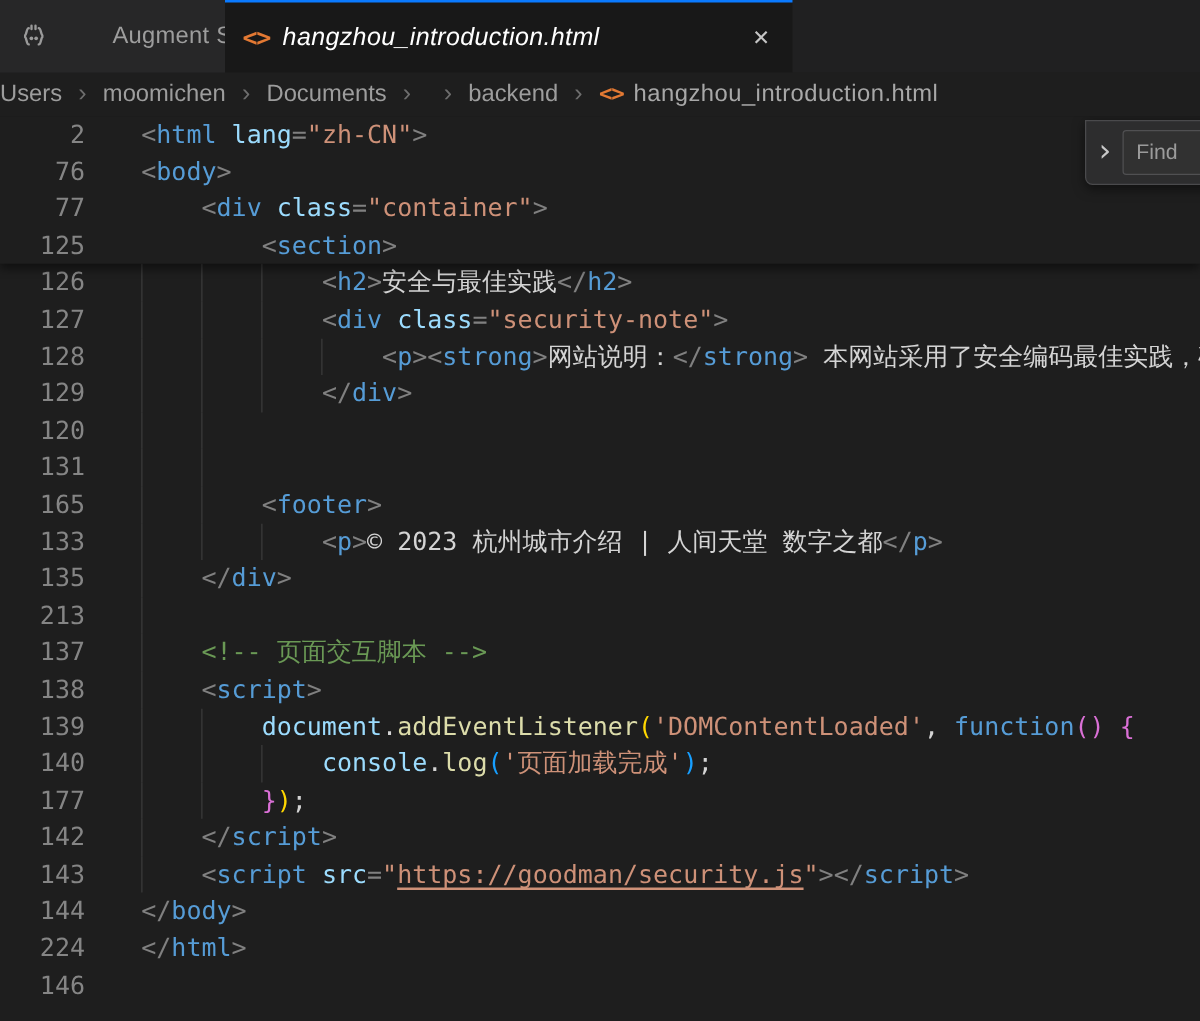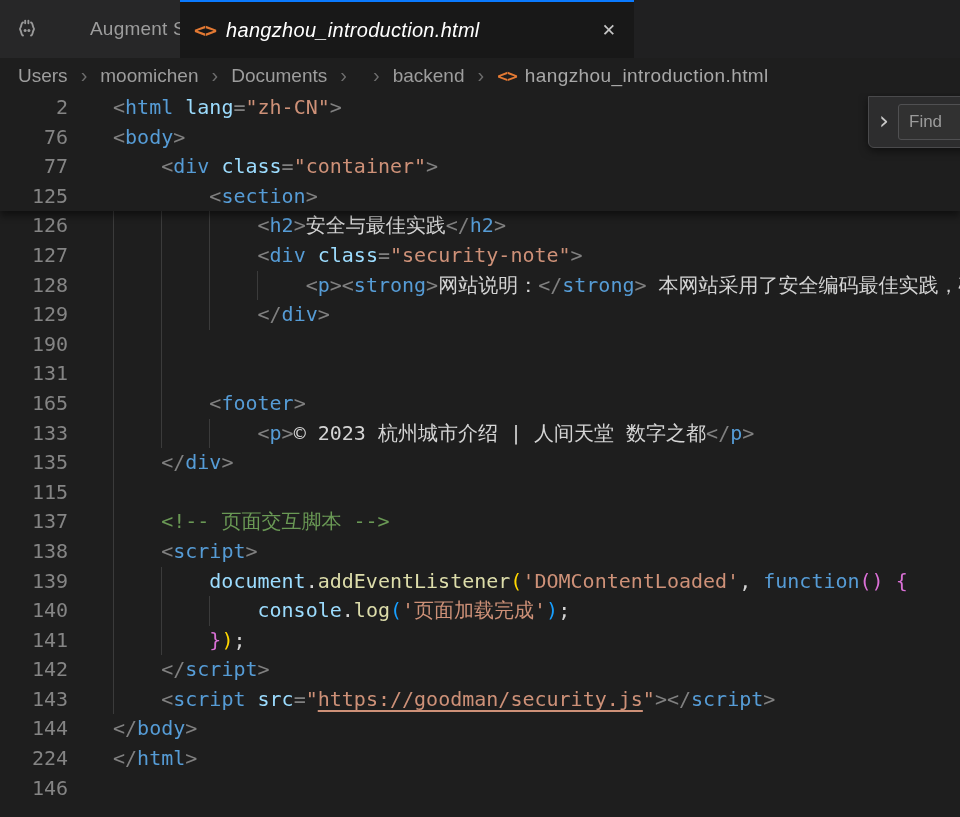--- a/index.html
+++ b/index.html
@@ -11,21 +11,21 @@
   .tab { display:flex; align-items:center; padding:0 14px; cursor:pointer; height:100%; }
   .tab.inactive { background:var(--tab-inactive-bg,#272728); width:180px;gap:40px; }
   .tab.active { background:var(--tab-active-bg,#181818); width:454px; border-top:2.5px solid var(--accent,#0a7aff); }
   .tab-label { font-size:19px; color:#9d9d9d; margin-left:10px; white-space:nowrap; letter-spacing:.2px; }
   .tab.active .tab-label { color:#ffffff; font-style:italic; font-size:20px; letter-spacing:.3px; }
   .html-glyph { color:var(--html-icon,#e37933); font-weight:bold; font-size:20px; letter-spacing:-1px; font-family:"DejaVu Sans Mono",monospace; }
   .close-btn { margin-left:auto; color:#c5c5c5; font-size:17px; padding:2px 4px; border-radius:4px; }
 
   
   .breadcrumb { height:35px; background:var(--editor-bg,#1e1e1e); display:flex; align-items:center;
-                padding-left:18px; white-space:nowrap; overflow:hidden; font-size:19px; color:#9d9d9d; }
+                white-space:nowrap; overflow:hidden; font-size:19px; color:#9d9d9d; }
   .crumb-seg { color:#9d9d9d; }
   .crumb-sep { color:#6e6e6e; margin:0 13px; font-size:20px; }
   .breadcrumb .html-glyph { font-size:18px; margin-right:8px; }
   .crumb-file { color:#a8a8a8; letter-spacing:.4px; }
 
   
   .editor { position:absolute; top:93px; left:0; width:960px; bottom:0; overflow:hidden;
             background:var(--editor-bg,#1e1e1e);
             font-family:"DejaVu Sans Mono","Liberation Mono",monospace; font-size:20px; }
   .line { position:relative; height:29.6px; line-height:29.6px; white-space:pre; }
@@ -97,31 +97,31 @@
       <div class="line"><span class="num">2</span><span class="code"><span class="tk-pun">&lt;</span><span class="tk-tag">html</span><span class="tk-pln"> </span><span class="tk-attr">lang</span><span class="tk-pun">=</span><span class="tk-str">"zh-CN"</span><span class="tk-pun">&gt;</span></span></div>
       <div class="line"><span class="num">76</span><span class="code"><span class="tk-pun">&lt;</span><span class="tk-tag">body</span><span class="tk-pun">&gt;</span></span></div>
       <div class="line"><span class="num">77</span><span class="code">    <span class="tk-pun">&lt;</span><span class="tk-tag">div</span><span class="tk-pln"> </span><span class="tk-attr">class</span><span class="tk-pun">=</span><span class="tk-str">"container"</span><span class="tk-pun">&gt;</span></span></div>
       <div class="line"><span class="num">125</span><span class="code">        <span class="tk-pun">&lt;</span><span class="tk-tag">section</span><span class="tk-pun">&gt;</span></span></div>
     </div>
   <div id="lines">
       <div class="line"><div class="guide" style="left: calc(0ch + 113px);"></div><div class="guide" style="left: calc(4ch + 113px);"></div><div class="guide" style="left: calc(8ch + 113px);"></div><span class="num">126</span><span class="code">            <span class="tk-pun">&lt;</span><span class="tk-tag">h2</span><span class="tk-pun">&gt;</span><span class="tk-pln">安全与最佳实践</span><span class="tk-pun">&lt;/</span><span class="tk-tag">h2</span><span class="tk-pun">&gt;</span></span></div>
       <div class="line"><div class="guide" style="left: calc(0ch + 113px);"></div><div class="guide" style="left: calc(4ch + 113px);"></div><div class="guide" style="left: calc(8ch + 113px);"></div><span class="num">127</span><span class="code">            <span class="tk-pun">&lt;</span><span class="tk-tag">div</span><span class="tk-pln"> </span><span class="tk-attr">class</span><span class="tk-pun">=</span><span class="tk-str">"security-note"</span><span class="tk-pun">&gt;</span></span></div>
       <div class="line"><div class="guide" style="left: calc(0ch + 113px);"></div><div class="guide" style="left: calc(4ch + 113px);"></div><div class="guide" style="left: calc(8ch + 113px);"></div><div class="guide" style="left: calc(12ch + 113px);"></div><span class="num">128</span><span class="code">                <span class="tk-pun">&lt;</span><span class="tk-tag">p</span><span class="tk-pun">&gt;</span><span class="tk-pun">&lt;</span><span class="tk-tag">strong</span><span class="tk-pun">&gt;</span><span class="tk-pln">网站说明：</span><span class="tk-pun">&lt;/</span><span class="tk-tag">strong</span><span class="tk-pun">&gt;</span><span class="tk-pln"> 本网站采用了安全编码最佳实践，确</span></span></div>
       <div class="line"><div class="guide" style="left: calc(0ch + 113px);"></div><div class="guide" style="left: calc(4ch + 113px);"></div><div class="guide" style="left: calc(8ch + 113px);"></div><span class="num">129</span><span class="code">            <span class="tk-pun">&lt;/</span><span class="tk-tag">div</span><span class="tk-pun">&gt;</span></span></div>
-      <div class="line"><div class="guide" style="left: calc(0ch + 113px);"></div><div class="guide" style="left: calc(4ch + 113px);"></div><span class="num">190</span></div>
+      <div class="line"><div class="guide" style="left: calc(0ch + 113px);"></div><div class="guide" style="left: calc(4ch + 113px);"></div><span class="num">120</span></div>
       <div class="line"><div class="guide" style="left: calc(0ch + 113px);"></div><div class="guide" style="left: calc(4ch + 113px);"></div><span class="num">131</span><span class="code"></span></div>
       <div class="line"><div class="guide" style="left: calc(0ch + 113px);"></div><div class="guide" style="left: calc(4ch + 113px);"></div><span class="num">165</span><span class="code">        <span class="tk-pun">&lt;</span><span class="tk-tag">footer</span><span class="tk-pun">&gt;</span></span></div>
       <div class="line"><div class="guide" style="left: calc(0ch + 113px);"></div><div class="guide" style="left: calc(4ch + 113px);"></div><div class="guide" style="left: calc(8ch + 113px);"></div><span class="num">133</span><span class="code">            <span class="tk-pun">&lt;</span><span class="tk-tag">p</span><span class="tk-pun">&gt;</span><span class="tk-pln">© 2023 杭州城市介绍 | 人间天堂 数字之都</span><span class="tk-pun">&lt;/</span><span class="tk-tag">p</span><span class="tk-pun">&gt;</span></span></div>
       <div class="line"><div class="guide" style="left: calc(0ch + 113px);"></div><span class="num">135</span><span class="code">    <span class="tk-pun">&lt;/</span><span class="tk-tag">div</span><span class="tk-pun">&gt;</span></span></div>
-      <div class="line"><div class="guide" style="left: calc(0ch + 113px);"></div><span class="num">115</span><span class="code"></span></div>
+      <div class="line"><div class="guide" style="left: calc(0ch + 113px);"></div><span class="num">213</span><span class="code"></span></div>
       <div class="line"><div class="guide" style="left: calc(0ch + 113px);"></div><span class="num">137</span><span class="code">    <span class="tk-cmt">&lt;!-- 页面交互脚本 --&gt;</span></span></div>
       <div class="line"><div class="guide" style="left: calc(0ch + 113px);"></div><span class="num">138</span><span class="code">    <span class="tk-pun">&lt;</span><span class="tk-tag">script</span><span class="tk-pun">&gt;</span></span></div>
       <div class="line"><div class="guide" style="left: calc(0ch + 113px);"></div><div class="guide" style="left: calc(4ch + 113px);"></div><span class="num">139</span><span class="code">        <span class="tk-attr">document</span><span class="tk-pln">.</span><span class="tk-fn">addEventListener</span><span class="tk-b1">(</span><span class="tk-str">'DOMContentLoaded'</span><span class="tk-pln">, </span><span class="tk-kw">function</span><span class="tk-b2">()</span><span class="tk-pln"> </span><span class="tk-b2">{</span></span></div>
       <div class="line"><div class="guide" style="left: calc(0ch + 113px);"></div><div class="guide" style="left: calc(4ch + 113px);"></div><div class="guide" style="left: calc(8ch + 113px);"></div><span class="num">140</span><span class="code">            <span class="tk-attr">console</span><span class="tk-pln">.</span><span class="tk-fn">log</span><span class="tk-b3">(</span><span class="tk-str">'页面加载完成'</span><span class="tk-b3">)</span><span class="tk-pln">;</span></span></div>
-      <div class="line"><div class="guide" style="left: calc(0ch + 113px);"></div><div class="guide" style="left: calc(4ch + 113px);"></div><span class="num">141</span><span class="code">        <span class="tk-b2">}</span><span class="tk-b1">)</span><span class="tk-pln">;</span></span></div>
+      <div class="line"><div class="guide" style="left: calc(0ch + 113px);"></div><div class="guide" style="left: calc(4ch + 113px);"></div><span class="num">177</span><span class="code">        <span class="tk-b2">}</span><span class="tk-b1">)</span><span class="tk-pln">;</span></span></div>
       <div class="line"><div class="guide" style="left: calc(0ch + 113px);"></div><span class="num">142</span><span class="code">    <span class="tk-pun">&lt;/</span><span class="tk-tag">script</span><span class="tk-pun">&gt;</span></span></div>
       <div class="line"><div class="guide" style="left: calc(0ch + 113px);"></div><span class="num">143</span><span class="code">    <span class="tk-pun">&lt;</span><span class="tk-tag">script</span><span class="tk-pln"> </span><span class="tk-attr">src</span><span class="tk-pun">=</span><span class="tk-str">"</span><span class="tk-lnk">https://goodman/security.js</span><span class="tk-str">"</span><span class="tk-pun">&gt;</span><span class="tk-pun">&lt;/</span><span class="tk-tag">script</span><span class="tk-pun">&gt;</span></span></div>
       <div class="line"><span class="num">144</span><span class="code"><span class="tk-pun">&lt;/</span><span class="tk-tag">body</span><span class="tk-pun">&gt;</span></span></div>
       <div class="line"><span class="num">224</span><span class="code"><span class="tk-pun">&lt;/</span><span class="tk-tag">html</span><span class="tk-pun">&gt;</span></span></div>
       <div class="line"><span class="num">146</span><span class="code"></span></div>
     </div>
 
   <div class="find">
     <span class="find-toggle">›</span>
     <input class="find-input" type="text" placeholder="Find" style="">

